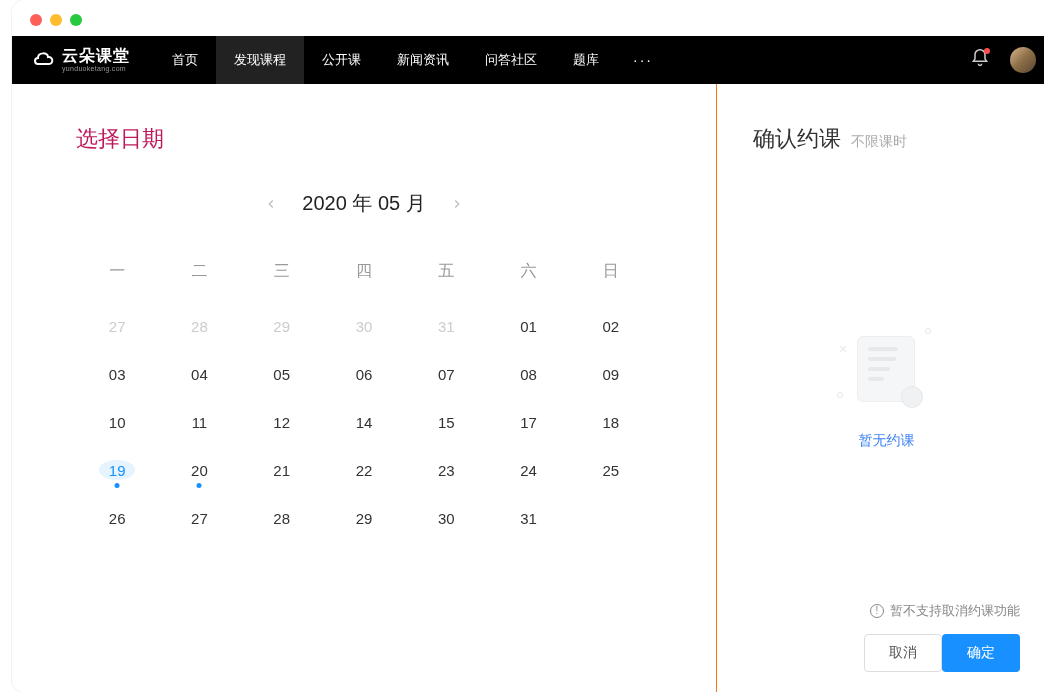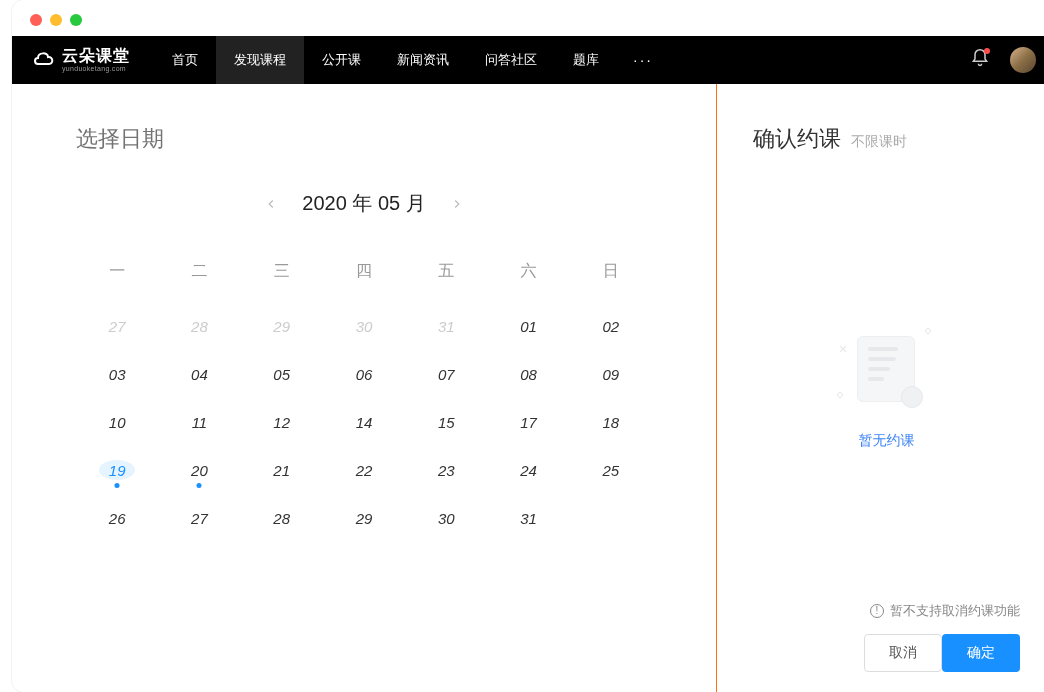--- a/index.html
+++ b/index.html
@@ -126,21 +126,21 @@
       height: calc(100% - 48px - 36px);
     }
 
     .left-panel {
       flex: 1;
       padding: 40px 64px;
     }
     .left-title {
       font-size: 22px;
       font-weight: 500;
-      color: #737373;
+      color: #be185d;
       margin-bottom: 36px;
     }
 
     .calendar-header {
       display: flex;
       align-items: center;
       justify-content: center;
       gap: 24px;
       margin-bottom: 30px;
     }
@@ -170,21 +170,20 @@
       padding: 14px 0;
       font-size: 15px;
       color: #333;
       cursor: pointer;
       position: relative;
       display: flex;
       flex-direction: column;
       align-items: center;
       justify-content: center;
       height: 48px;
-      font-style: italic;
     }
     .day.muted { color: #ccc; }
     .day.selected .day-num {
       width: 36px;
       height: 36px;
       border-radius: 50%;
       background: #E6F4FF;
       color: #1890FF;
       display: flex;
       align-items: center;

